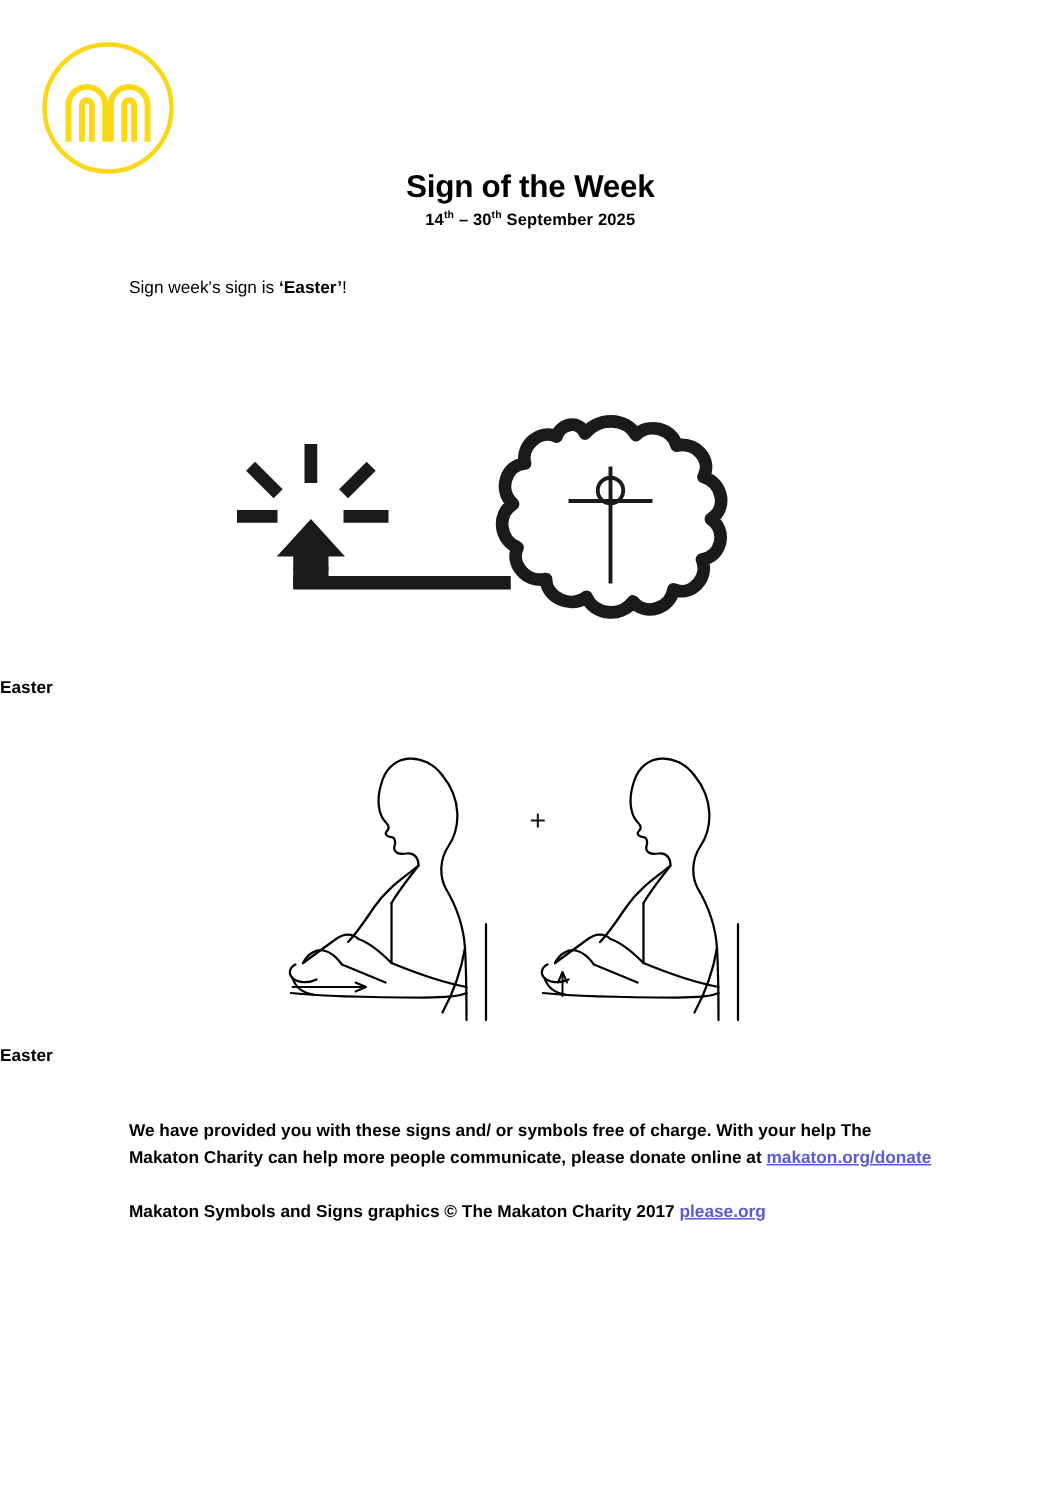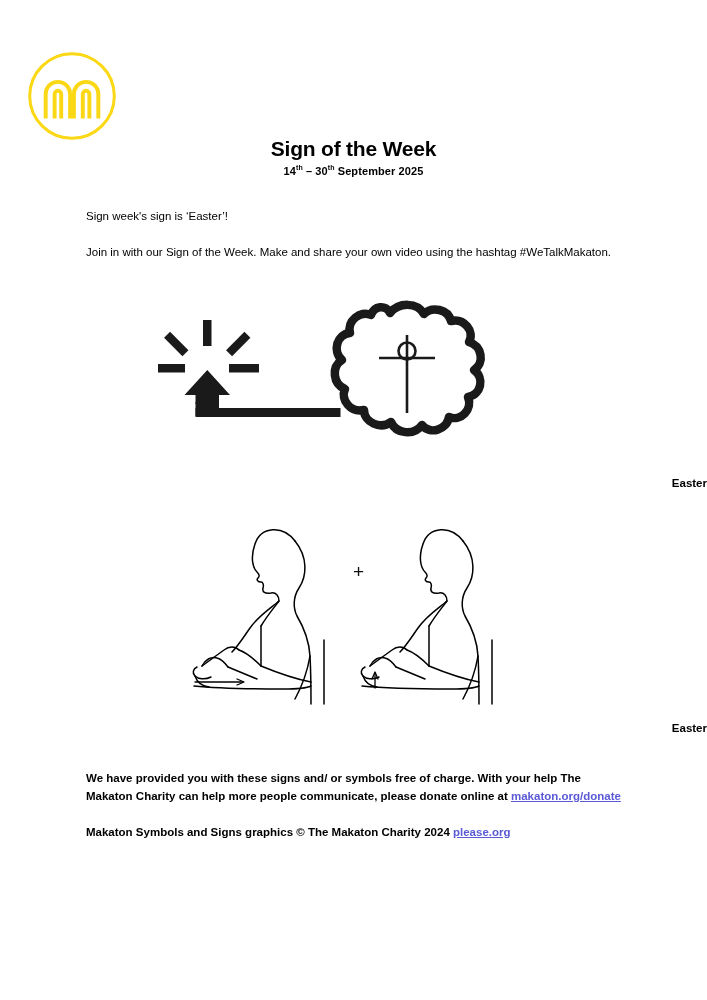--- a/index.html
+++ b/index.html
@@ -13,21 +13,20 @@
     position: relative;
     font-family: "Liberation Sans", sans-serif;
     color: #000000;
     overflow: hidden;
   }
 
   .page {
     position: absolute;
     inset: 0;
     background: #ffffff;
-    margin-top: 24px;
   }
 
   
   .logo {
     position: absolute;
     left: 25px;
     top: 25px;
     width: 94px;
     height: 94px;
   }
@@ -63,35 +62,35 @@
   .intro {
     position: absolute;
     left: 86px;
     top: 184px;
     width: 530px;
     font-size: 11.5px;
     line-height: 1.55;
   }
   .intro p { margin: 0; }
   .intro p.second { margin-top: 18px; }
-  .intro b { font-weight: normal; }
+  .intro b { font-weight: bold; }
 
   
   .symbol-panel {
     position: absolute;
     left: 158px;
     top: 276px;
     width: 340px;
     height: 183px;
   }
   .caption {
     position: absolute;
     left: 0;
     right: 0;
-    text-align: right;
+    text-align: left;
     font-size: 11.5px;
     font-weight: bold;
   }
   .caption-symbol { top: 453px; left: 0; right: 0; position: absolute; }
 
   
   .sign-panel {
     position: absolute;
     left: 183px;
     top: 492px;
@@ -145,21 +144,20 @@
     </svg>
   </div>
 
   <div class="title-block">
     <h1 class="title">Sign of the Week</h1>
     <div class="subtitle"><span>14</span><sup>th</sup><span> – </span><span>30</span><sup>th</sup><span> September 2025</span></div>
   </div>
 
   <div class="intro">
     <p><span>Sign week's sign is </span><b>‘Easter’</b><span>!</span></p>
-    <p class="second">Join in with our Sign of the Week.  Make and share your own video using the hashtag #WeTalkMakaton.</p>
   </div>
 
   <div class="symbol-panel">
     <svg viewBox="0 0 340 183" width="340" height="183" aria-hidden="true">
       <g fill="#1a1a1a">
 
         <rect x="45" y="20" width="8.5" height="26"></rect>
         <rect x="14" y="31" width="8.5" height="26" transform="rotate(-45 18.25 44)"></rect>
         <rect x="76" y="31" width="8.5" height="26" transform="rotate(45 80.25 44)"></rect>
         <rect x="-3" y="64" width="30" height="8.5"></rect>
@@ -280,16 +278,16 @@
         </g>
 
       </g>
     </svg>
   </div>
   <div class="plus-sign">+</div>
   <div class="caption caption-sign">Easter</div>
 
   <div class="footer">
     <p><span>We have provided you with these signs and/ or symbols free of charge.  With your help The Makaton Charity can help more people communicate, please donate online at </span><a class="link" href="#">makaton.org/donate</a></p>
-    <p class="copy"><span>Makaton Symbols and Signs graphics © The Makaton Charity 2024 </span><a class="link" href="#">please.org</a></p>
+    <p class="copy"><span>Makaton Symbols and Signs graphics © The Makaton Charity 2017 </span><a class="link" href="#">please.org</a></p>
   </div>
 
 </div>
 
 </body></html>

